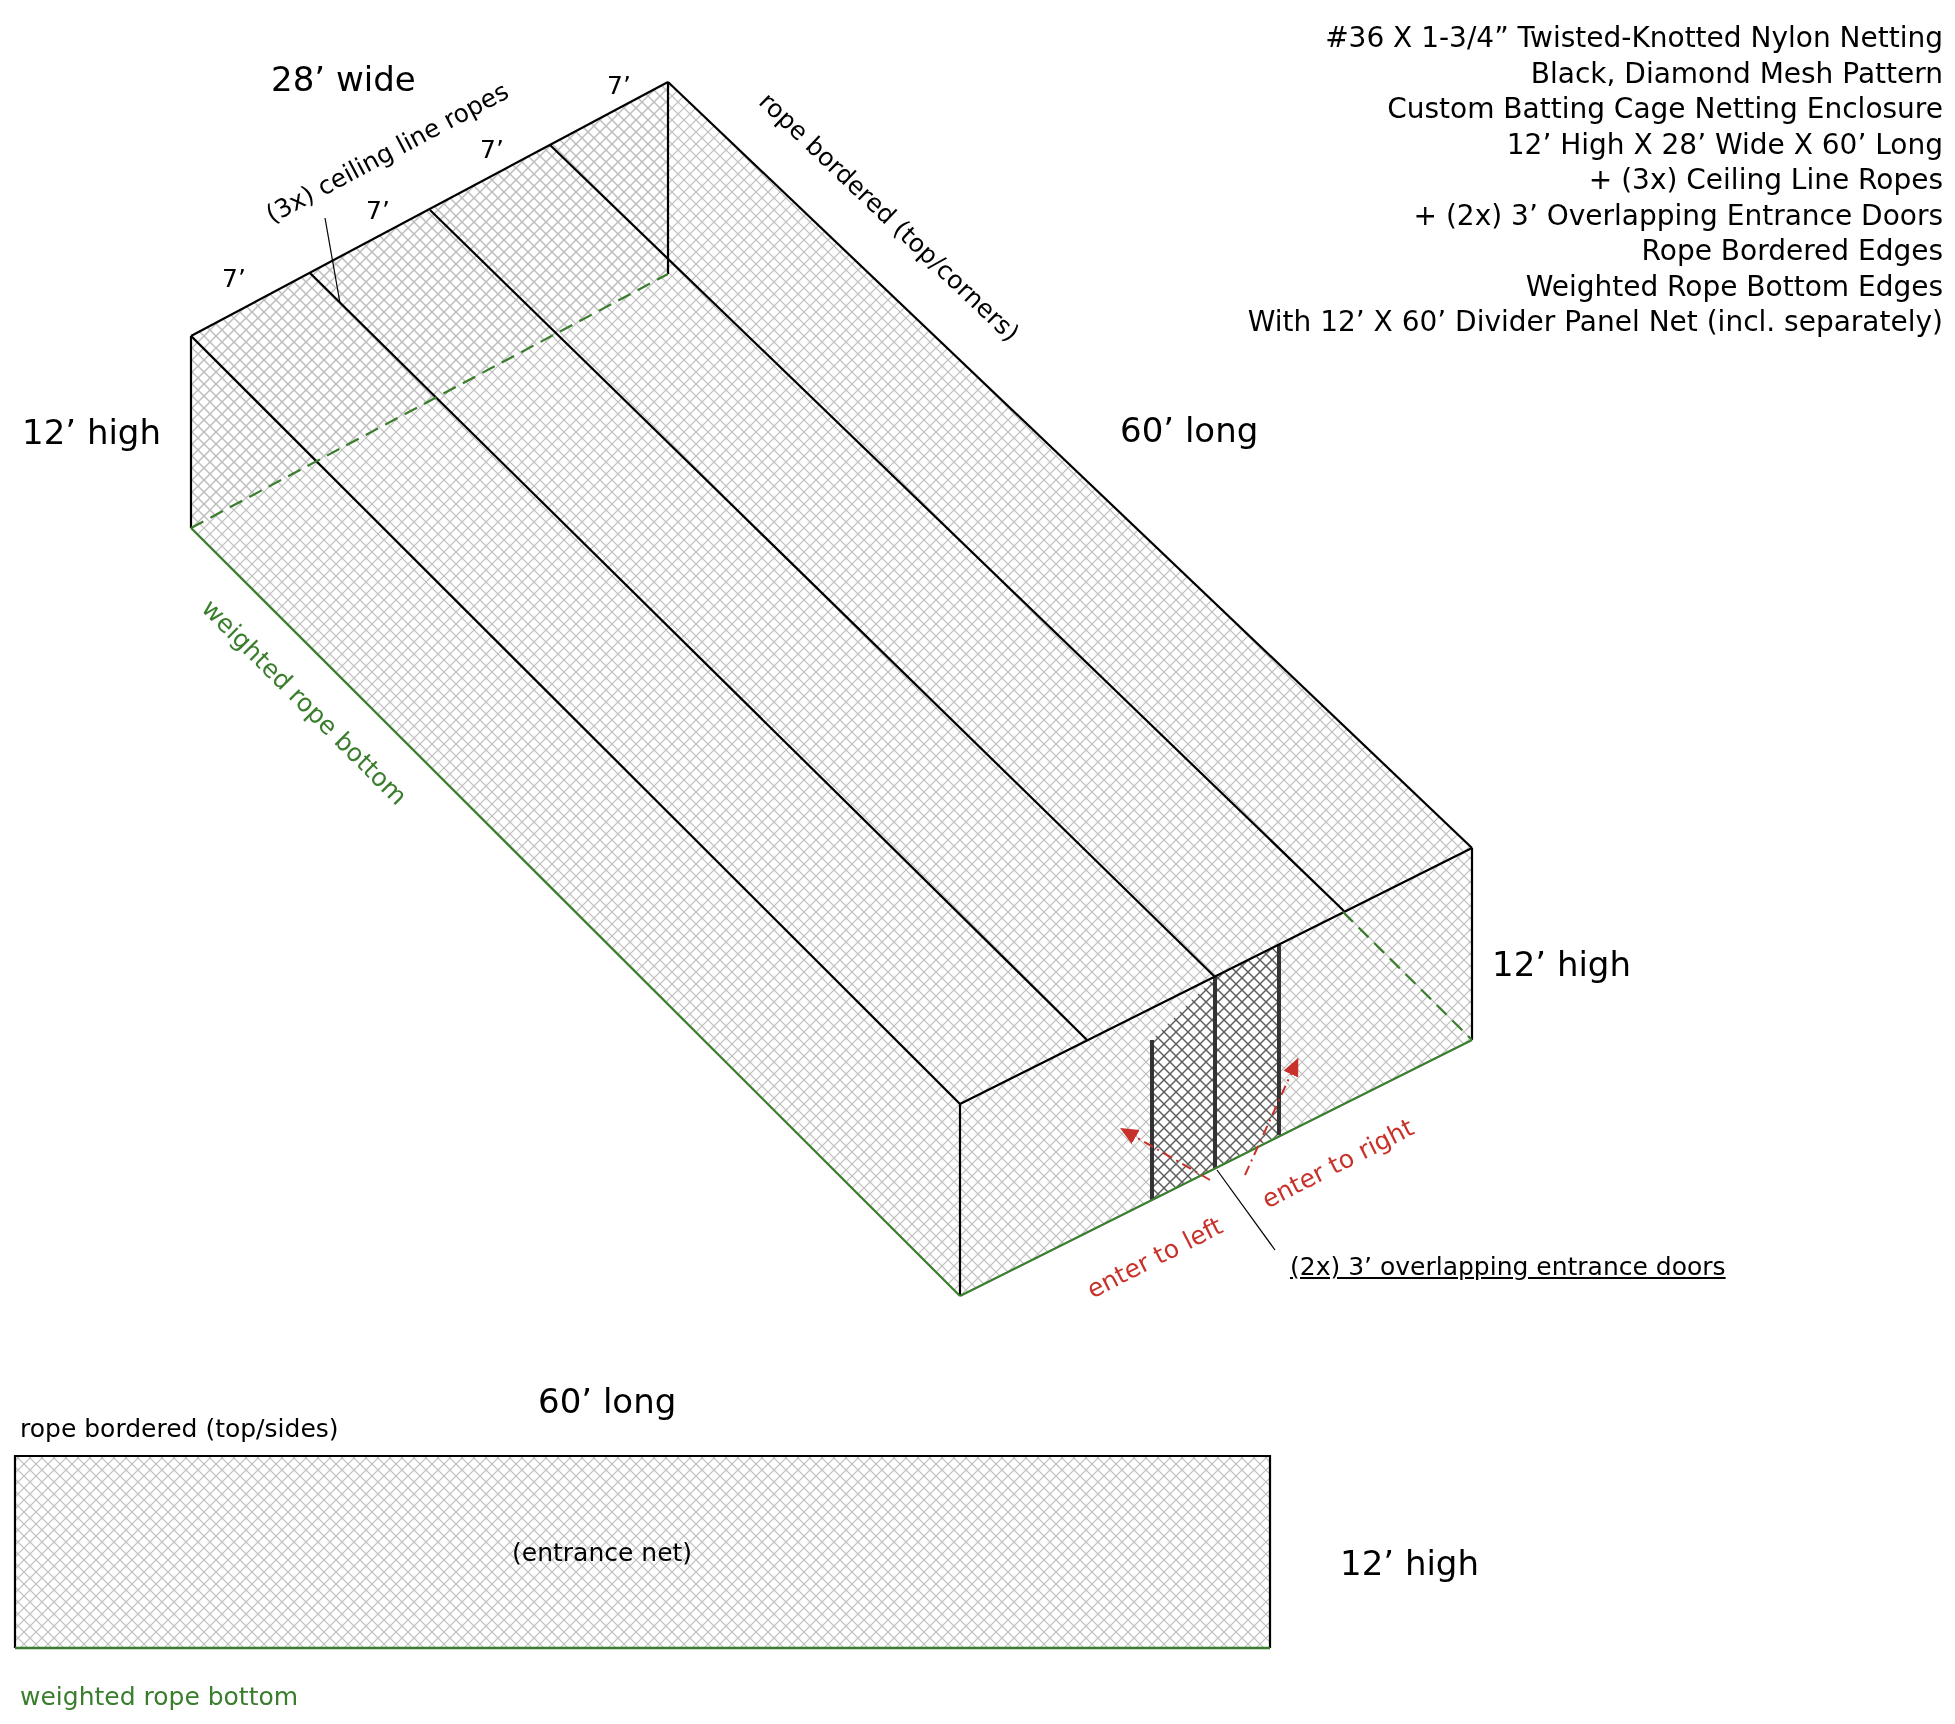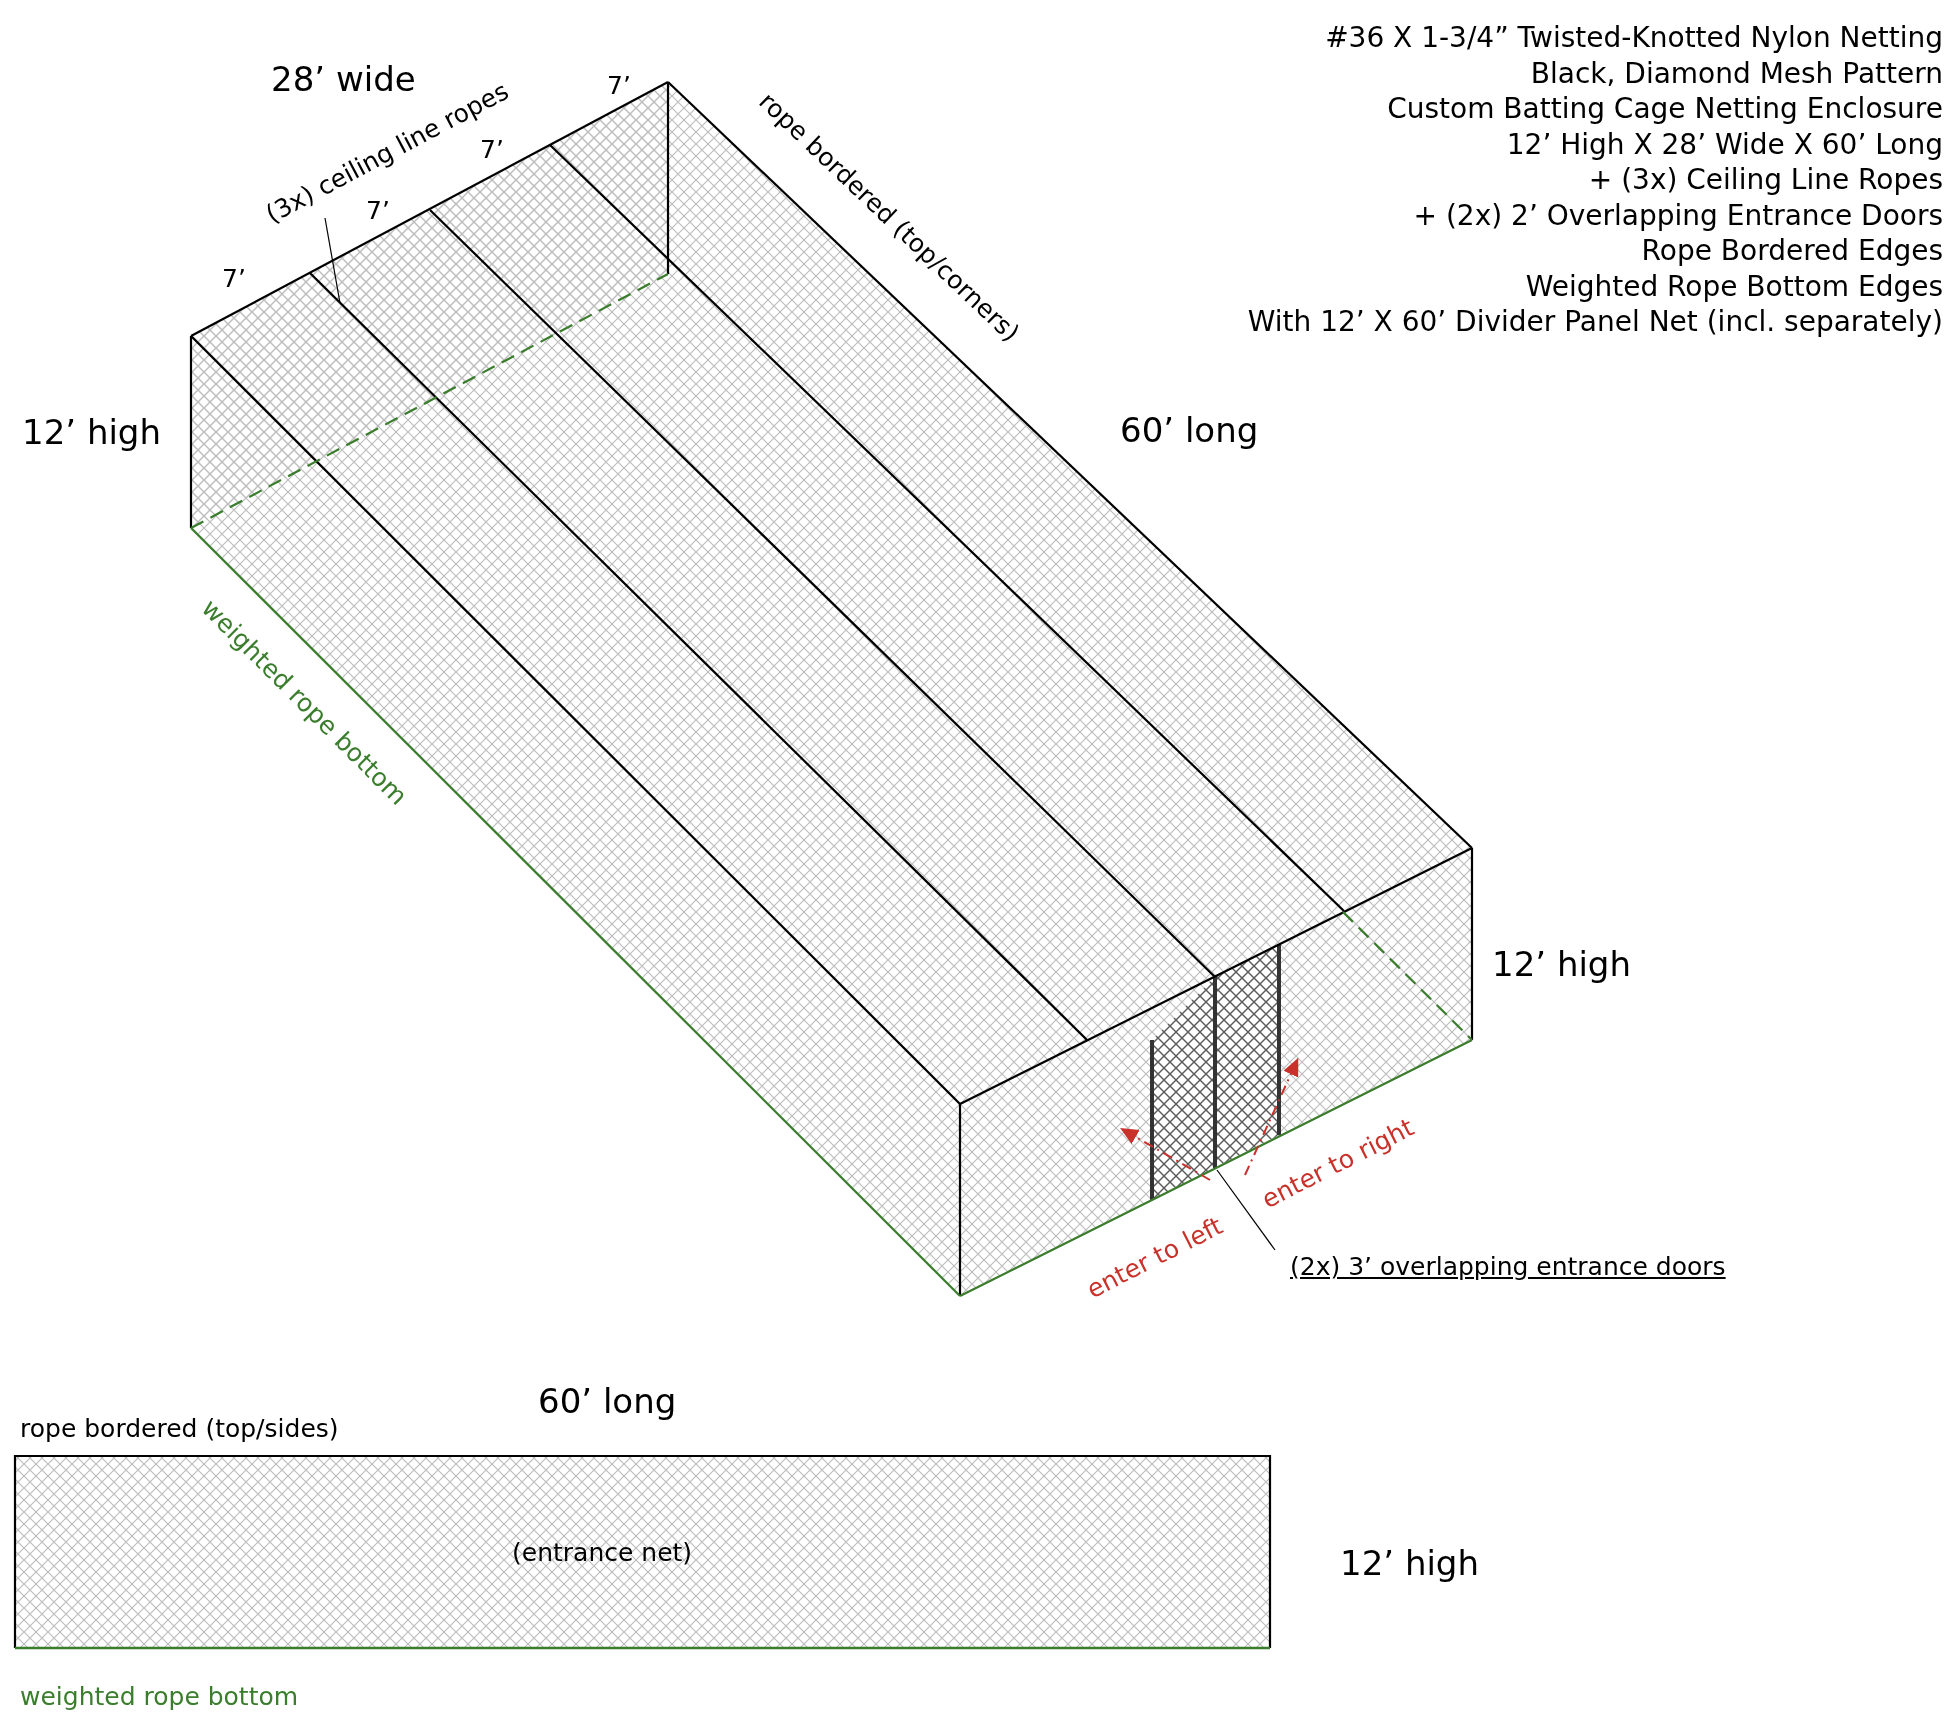--- a/index.html
+++ b/index.html
@@ -91,21 +91,21 @@
     <line x1="15" y1="1648" x2="1270" y2="1648" stroke="#3a7d2c" stroke-width="2.5"></line>
   </g>
 </svg>
 
 <div class="spec">
   <div>#36 X 1-3/4” Twisted-Knotted Nylon Netting</div>
   <div>Black, Diamond Mesh Pattern</div>
   <div>Custom Batting Cage Netting Enclosure</div>
   <div>12’ High X 28’ Wide X 60’ Long</div>
   <div>+ (3x) Ceiling Line Ropes</div>
-  <div>+ (2x) 2’ Overlapping Entrance Doors</div>
+  <div>+ (2x) 3’ Overlapping Entrance Doors</div>
   <div>Rope Bordered Edges</div>
   <div>Weighted Rope Bottom Edges</div>
   <div>With 12’ X 60’ Divider Panel Net (incl. separately)</div>
 </div>
 
 <div class="lbl big" style="left:271px;top:62px;">28’ wide</div>
 <div class="lbl big" style="left:1120px;top:413px;">60’ long</div>
 <div class="lbl big" style="left:22px;top:415px;">12’ high</div>
 <div class="lbl big" style="left:1492px;top:947px;">12’ high</div>
 

